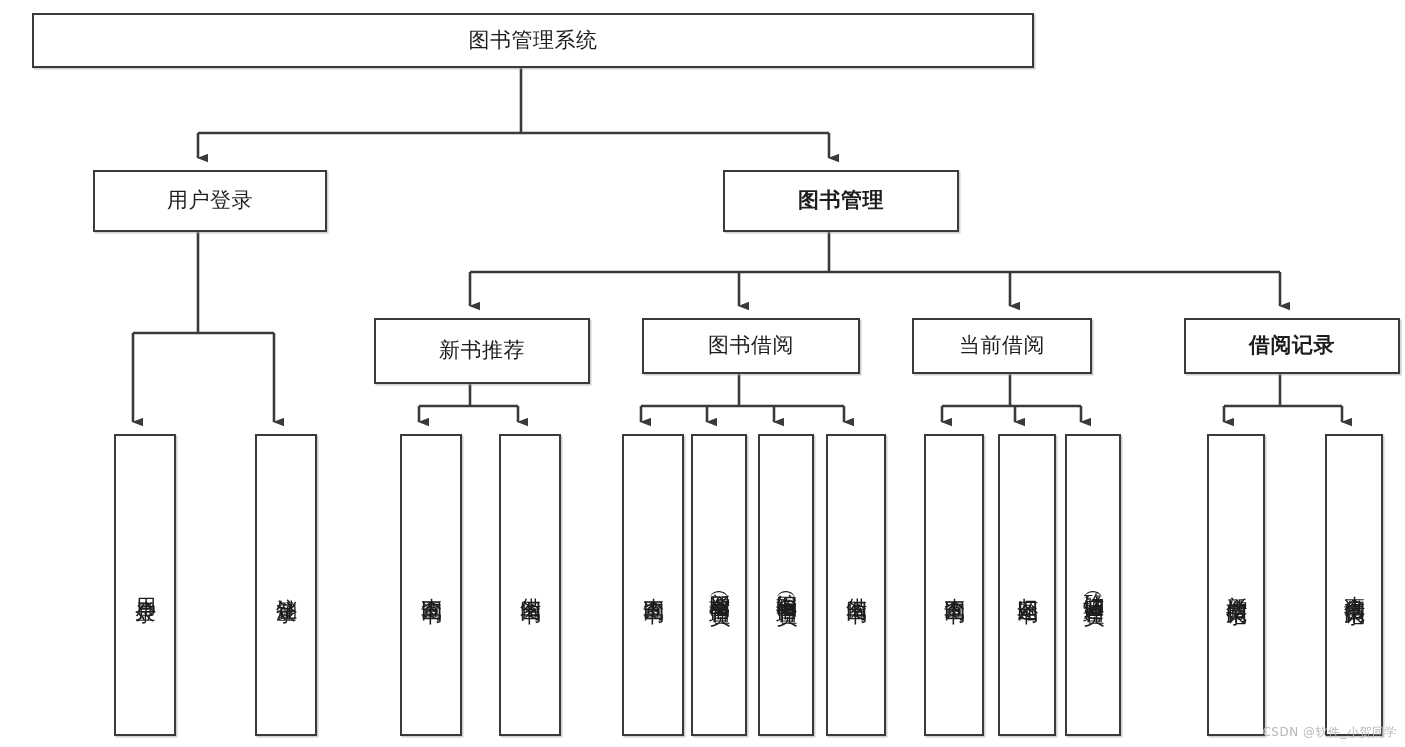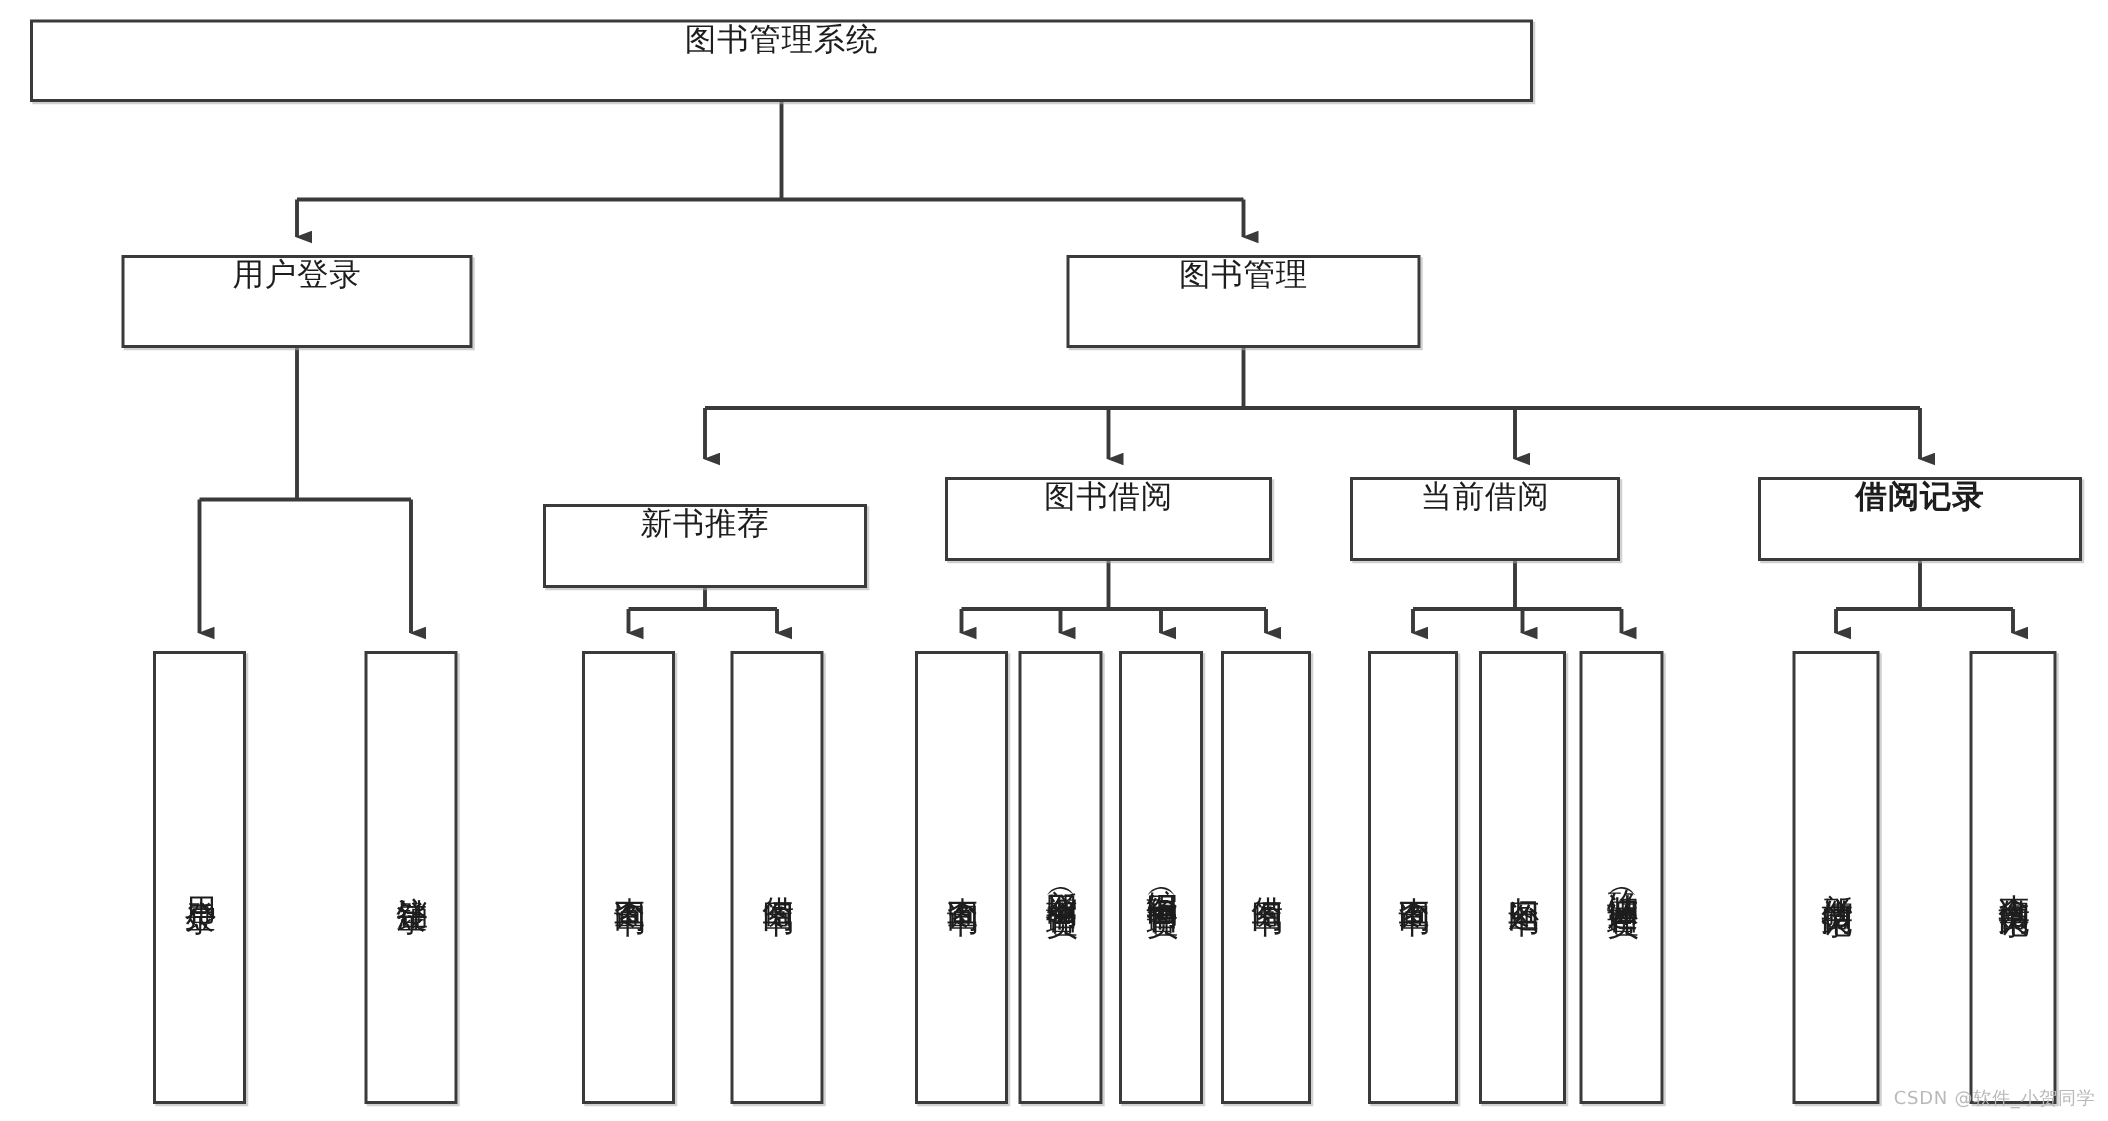--- a/index.html
+++ b/index.html
@@ -25,22 +25,24 @@
     top: 0;
     width: 1405px;
     height: 747px;
   }
   .node-box {
     position: absolute;
     box-sizing: border-box;
     border: 2.5px solid #3a3a3a;
     background: #ffffff;
     display: flex;
+    align-items: center;
     justify-content: center;
     box-shadow: 1.5px 1.5px 0 0 rgba(170,170,170,0.55);
+    margin-left: 12px;
   }
   .node-label {
     color: #1d1d1d;
     letter-spacing: 0.5px;
     white-space: nowrap;
     text-align: center;
   }
   .h-label {
     font-size: 21px;
     line-height: 1.1;
@@ -112,24 +114,24 @@
       </g>
   </svg>
 
   <div id="nodes-layer">
       <div class="node-box" style="left: 20px; top: 13px; width: 1002px; height: 55px;">
         <span class="node-label h-label">图书管理系统</span>
       </div>
       <div class="node-box" style="left: 81px; top: 170px; width: 234px; height: 62px;">
         <span class="node-label h-label">用户登录</span>
       </div>
-      <div class="node-box" style="left: 711px; top: 170px; width: 236px; height: 62px;">
+      <div class="node-box" style="left: 711px; top: 170px; width: 236px; height: 62px; font-weight: bold;">
         <span class="node-label h-label">图书管理</span>
       </div>
-      <div class="node-box" style="left: 362px; top: 336px; width: 216px; height: 56px;">
+      <div class="node-box" style="left: 362px; top: 318px; width: 216px; height: 66px;">
         <span class="node-label h-label">新书推荐</span>
       </div>
       <div class="node-box" style="left: 630px; top: 318px; width: 218px; height: 56px;">
         <span class="node-label h-label">图书借阅</span>
       </div>
       <div class="node-box" style="left: 900px; top: 318px; width: 180px; height: 56px;">
         <span class="node-label h-label">当前借阅</span>
       </div>
       <div class="node-box" style="left: 1172px; top: 318px; width: 216px; height: 56px; font-weight: bold;">
         <span class="node-label h-label">借阅记录</span>

